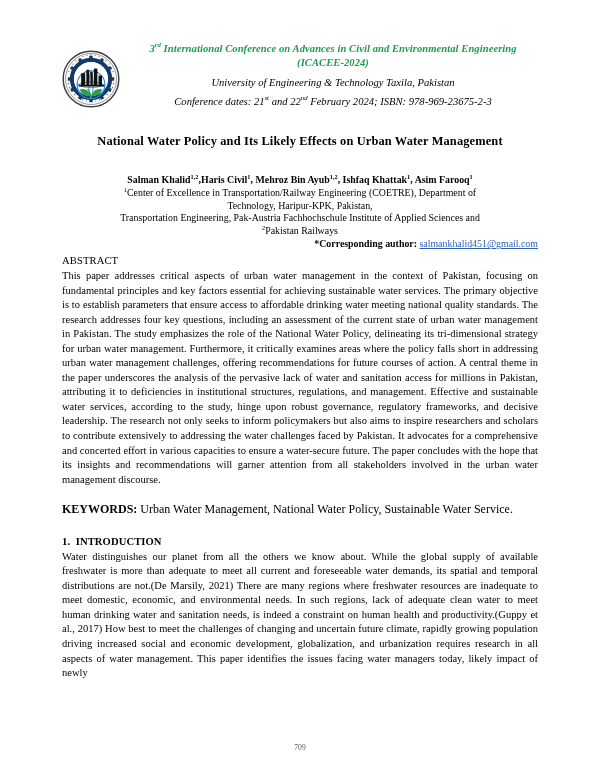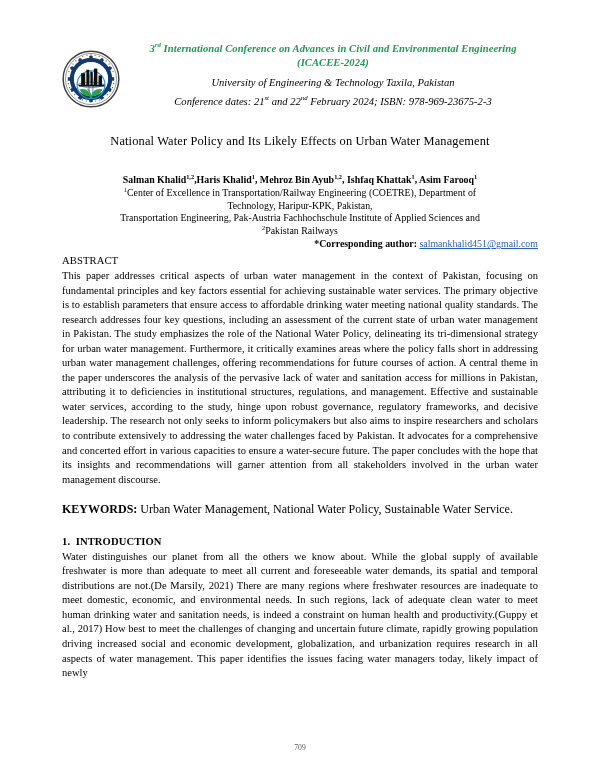--- a/index.html
+++ b/index.html
@@ -66,21 +66,21 @@
   }
   sup {
     font-size: 0.64em;
     vertical-align: super;
     line-height: 0;
   }
 
   
   .paper-title {
     text-align: center;
-    font-weight: normal;
+    font-weight: bold;
     font-size: 12.4px;
     line-height: 16px;
     margin-top: 25px;
     letter-spacing: 0.15px;
   }
 
   
   .authors {
     text-align: center;
     font-weight: bold;
@@ -246,21 +246,21 @@
         <span>Engineering (ICACEE-2024)</span>
       </div>
       <div class="conf-univ">University of Engineering &amp; Technology Taxila, Pakistan</div>
       <div class="conf-dates"><span>Conference dates: 21</span><sup>st</sup><span> and 22</span><sup>nd</sup><span> February 2024; ISBN: 978-969-23675-2-3</span></div>
     </div>
   </div>
 
   <div class="paper-title">National Water Policy and Its Likely Effects on Urban Water Management</div>
 
   <div class="authors">
-    <span><span>Salman Khalid</span><sup>1,2</sup><span>,</span></span><span><span>Haris Khalid</span><sup>1</sup><span>, </span></span><span><span>Mehroz Bin Ayub</span><sup>1,2</sup><span>, </span></span><span><span>Ishfaq Khattak</span><sup>1</sup><span>, </span></span><span><span>Asim Farooq</span><sup>1</sup></span>
+    <span><span>Salman Khalid</span><sup>1,2</sup><span>,</span></span><span><span>Haris Civil</span><sup>1</sup><span>, </span></span><span><span>Mehroz Bin Ayub</span><sup>1,2</sup><span>, </span></span><span><span>Ishfaq Khattak</span><sup>1</sup><span>, </span></span><span><span>Asim Farooq</span><sup>1</sup></span>
   </div>
 
   <div class="affil"><sup>1</sup><span>Center of Excellence in Transportation/Railway Engineering (COETRE), Department of</span></div>
   <div class="affil affil-line2">Technology, Haripur-KPK, Pakistan,</div>
   <div class="affil affil-line2">Transportation Engineering, Pak-Austria Fachhochschule Institute of Applied Sciences and</div>
   <div class="affil affil-line2"><sup>2</sup><span>Pakistan Railways</span></div>
   <div class="corresponding"><span class="star">*Corresponding author: </span><a class="email-link" href="#">salmankhalid451@gmail.com</a></div>
 
   <div class="section-heading">ABSTRACT</div>
   <div class="body-text">This paper addresses critical aspects of urban water management in the context of Pakistan, focusing on fundamental principles and key factors essential for achieving sustainable water services. The primary objective is to establish parameters that ensure access to affordable drinking water meeting national quality standards. The research addresses four key questions, including an assessment of the current state of urban water management in Pakistan. The study emphasizes the role of the National Water Policy, delineating its tri-dimensional strategy for urban water management. Furthermore, it critically examines areas where the policy falls short in addressing urban water management challenges, offering recommendations for future courses of action. A central theme in the paper underscores the analysis of the pervasive lack of water and sanitation access for millions in Pakistan, attributing it to deficiencies in institutional structures, regulations, and management. Effective and sustainable water services, according to the study, hinge upon robust governance, regulatory frameworks, and decisive leadership. The research not only seeks to inform policymakers but also aims to inspire researchers and scholars to contribute extensively to addressing the water challenges faced by Pakistan. It advocates for a comprehensive and concerted effort in various capacities to ensure a water-secure future. The paper concludes with the hope that its insights and recommendations will garner attention from all stakeholders involved in the urban water management discourse.</div>

